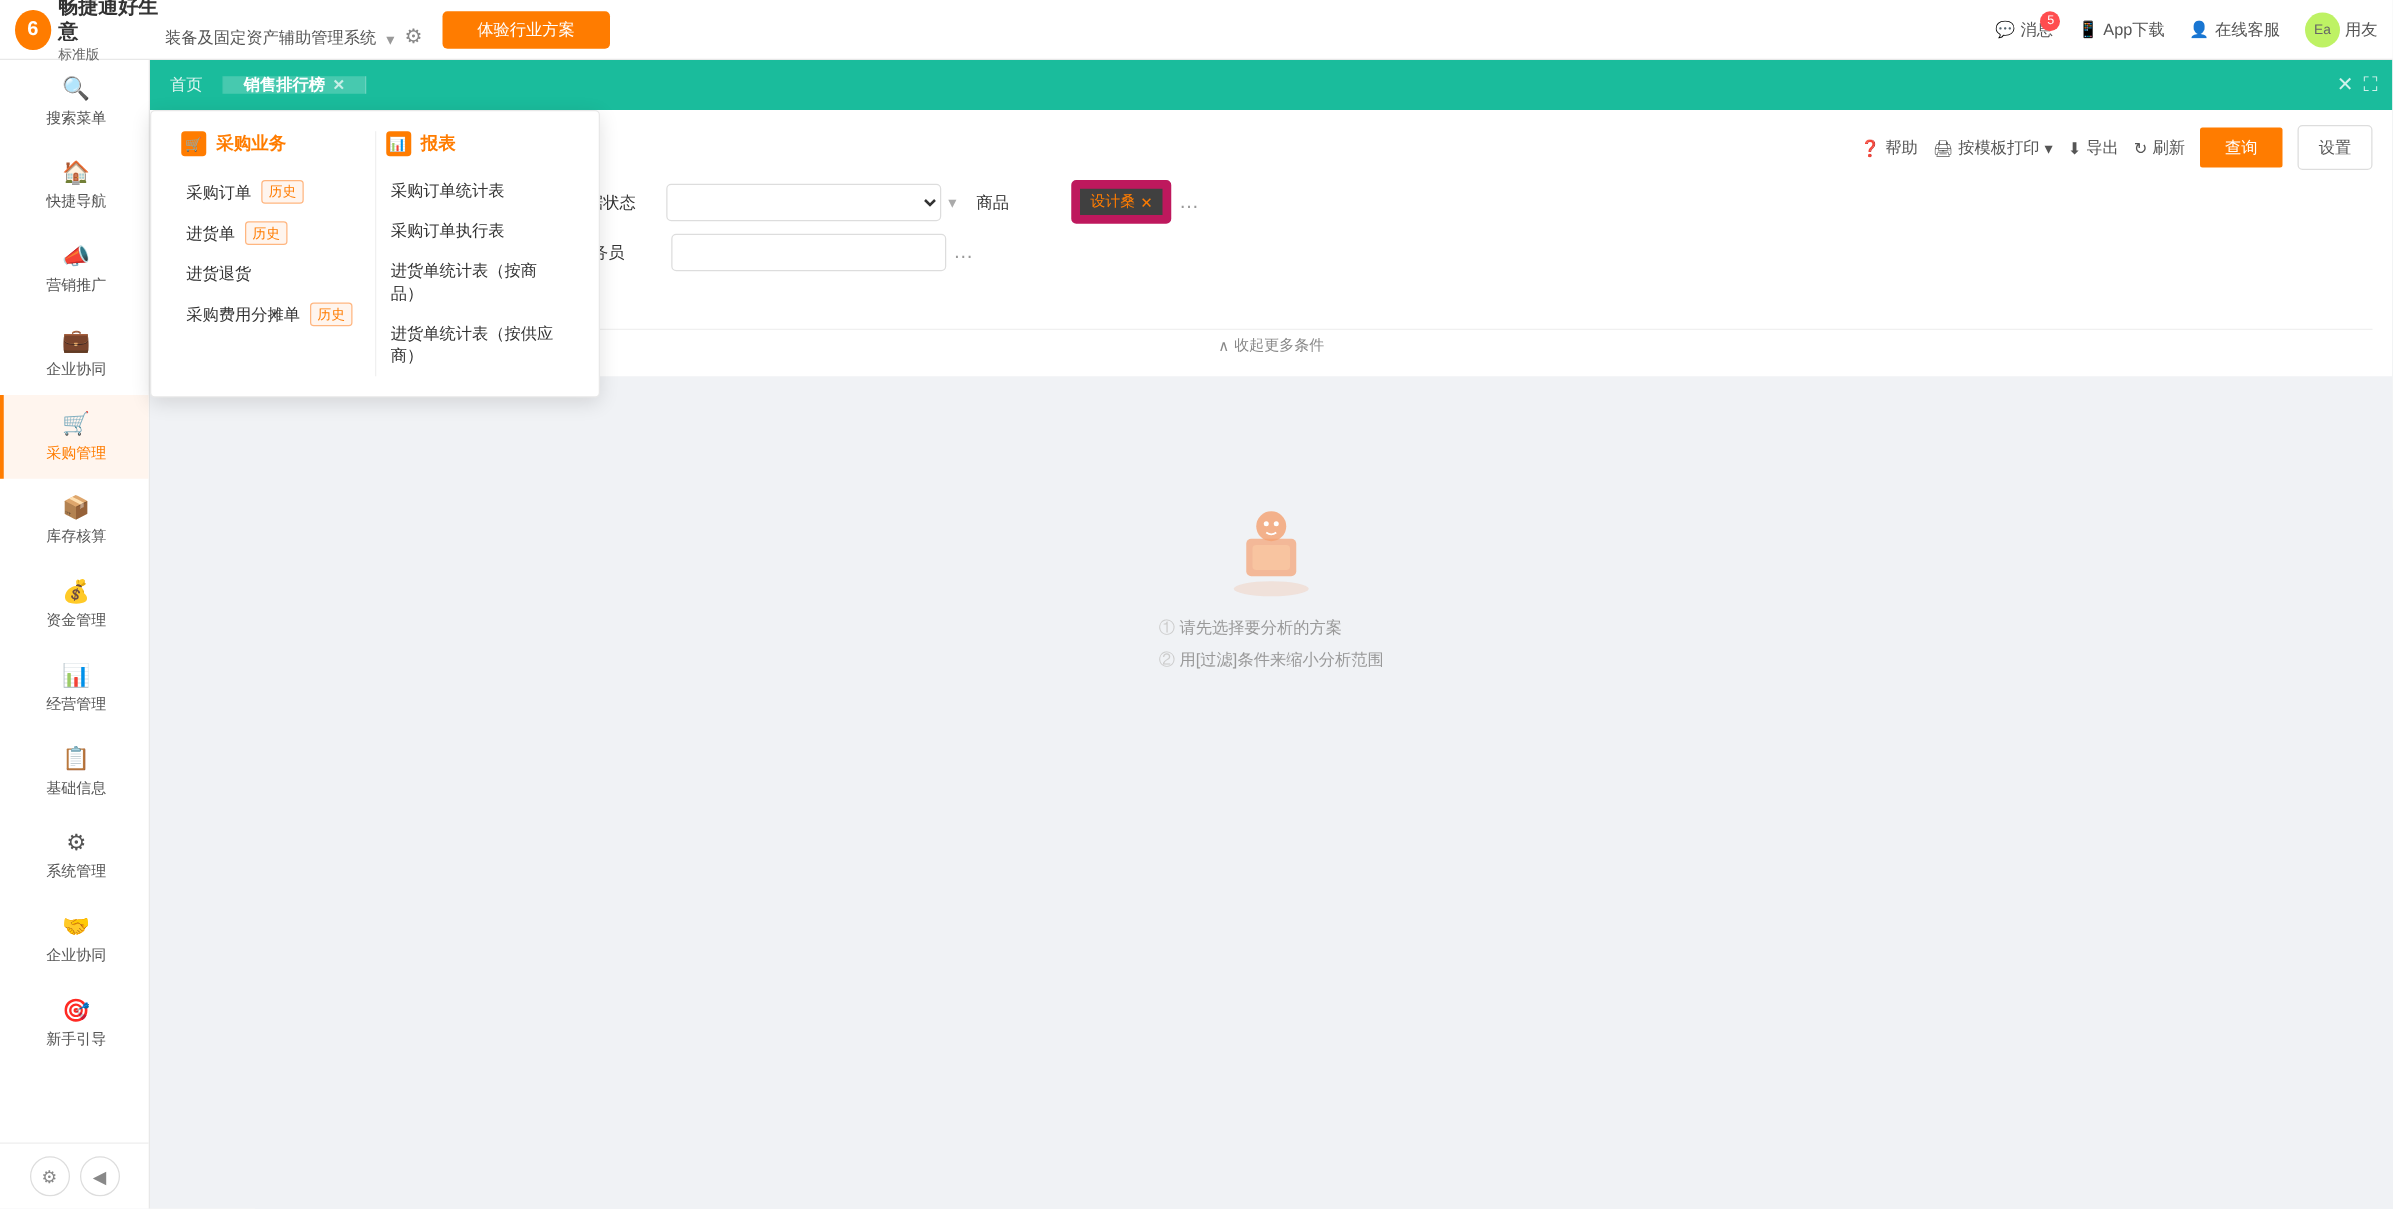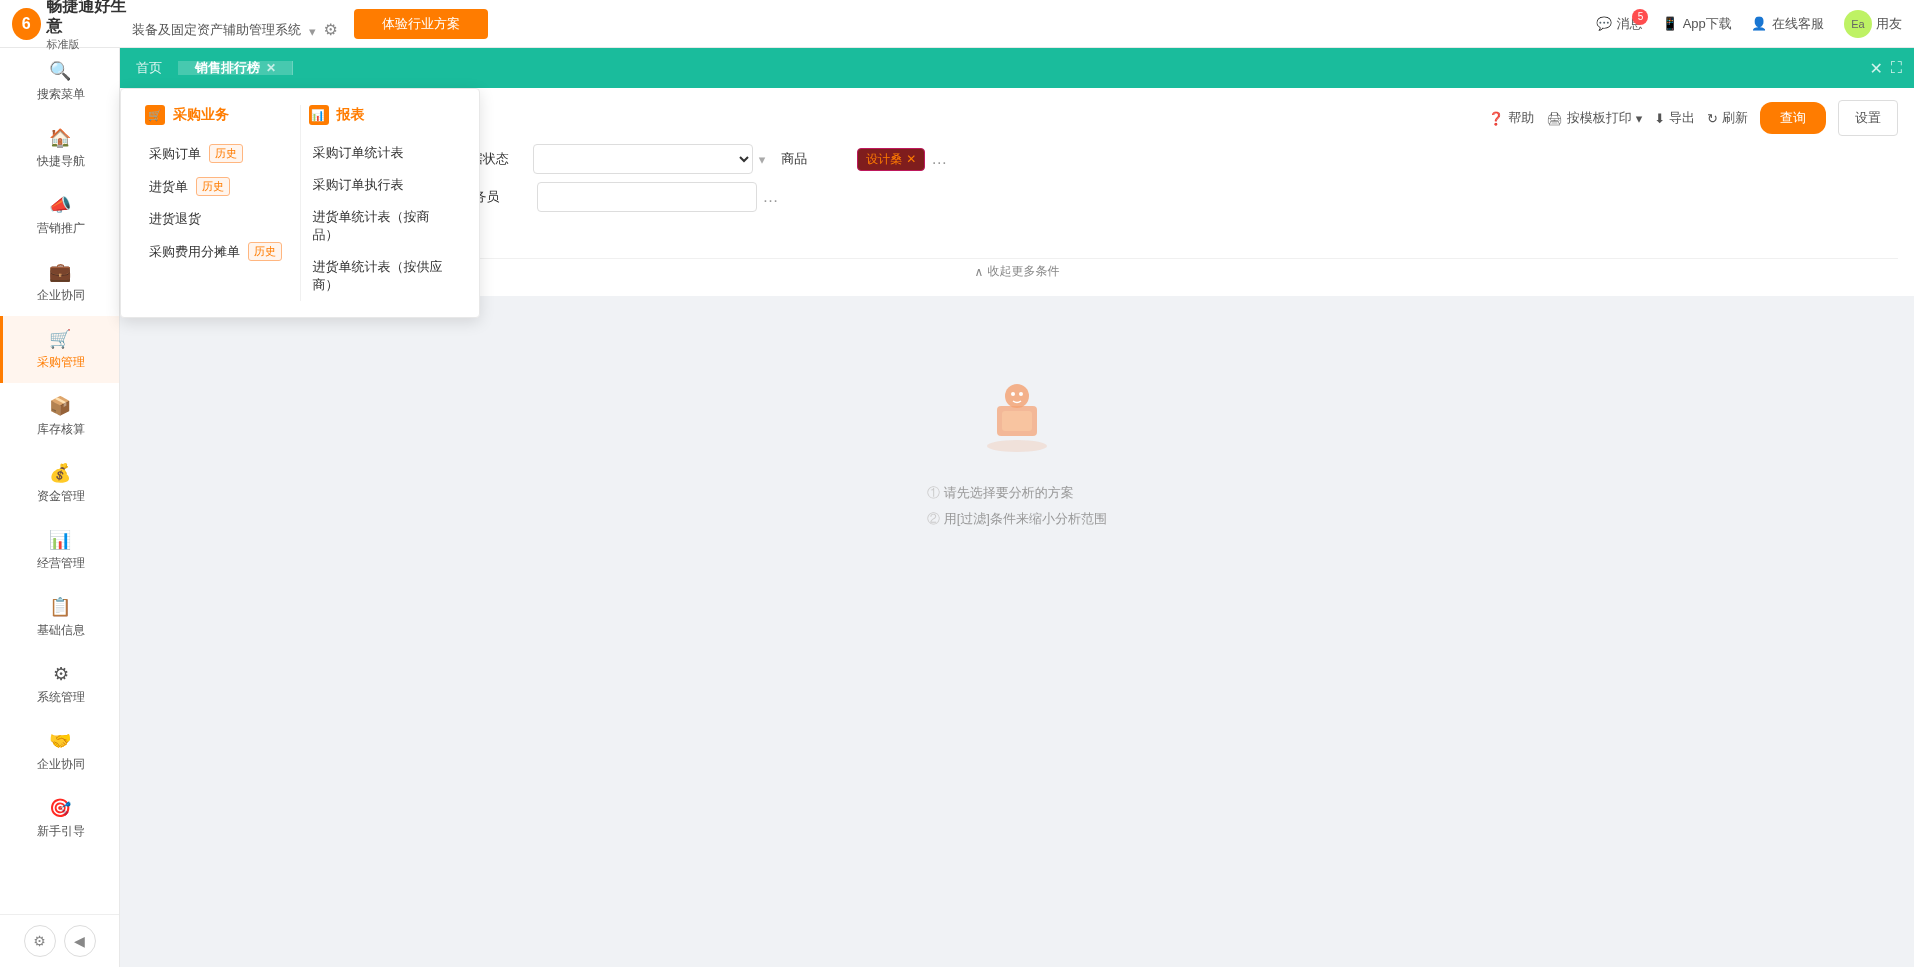--- a/index.html
+++ b/index.html
@@ -276,22 +276,22 @@
       font-size: 13px;
       height: 30px;
       color: #333;
       background: white;
       min-width: 200px;
     }
     .filter-tag {
       display: inline-flex;
       align-items: center;
       gap: 4px;
-      background: #7f1d1d;
-      border: 1px solid #be185d;
+      background: #404040;
+      border: 7px solid #be185d;
       color: #ff7c00;
       border-radius: 4px;
       padding: 2px 8px;
       font-size: 12px;
     }
     .filter-tag .close { cursor: pointer; }
     .date-range {
       display: flex;
       align-items: center;
       gap: 6px;
@@ -302,21 +302,21 @@
       color: #1abc9c;
       cursor: pointer;
       font-size: 12px;
     }
     .date-link.active { color: #1abc9c; font-weight: bold; }
     .query-btn {
       background: #ff7c00;
       color: white;
       border: none;
       padding: 6px 20px;
-      border-radius: 12px;
+      border-radius: 2px;
       cursor: pointer;
       font-size: 13px;
       height: 32px;
     }
     .settings-btn {
       background: white;
       color: #555;
       border: 1px solid #ddd;
       padding: 6px 16px;
       border-radius: 4px;
@@ -341,22 +341,22 @@
       cursor: pointer;
       font-size: 16px;
     }
 
     
     .empty-state {
       display: flex;
       flex-direction: column;
       align-items: center;
       justify-content: center;
-      padding: 80px 20px;
-      gap: 24px;
+      padding: 100px 20px;
+      gap: 8px;
     }
     .empty-icon {
       width: 100px;
       height: 80px;
     }
     .empty-tips {
       color: #999;
       font-size: 13px;
       line-height: 2;
       list-style: none;

